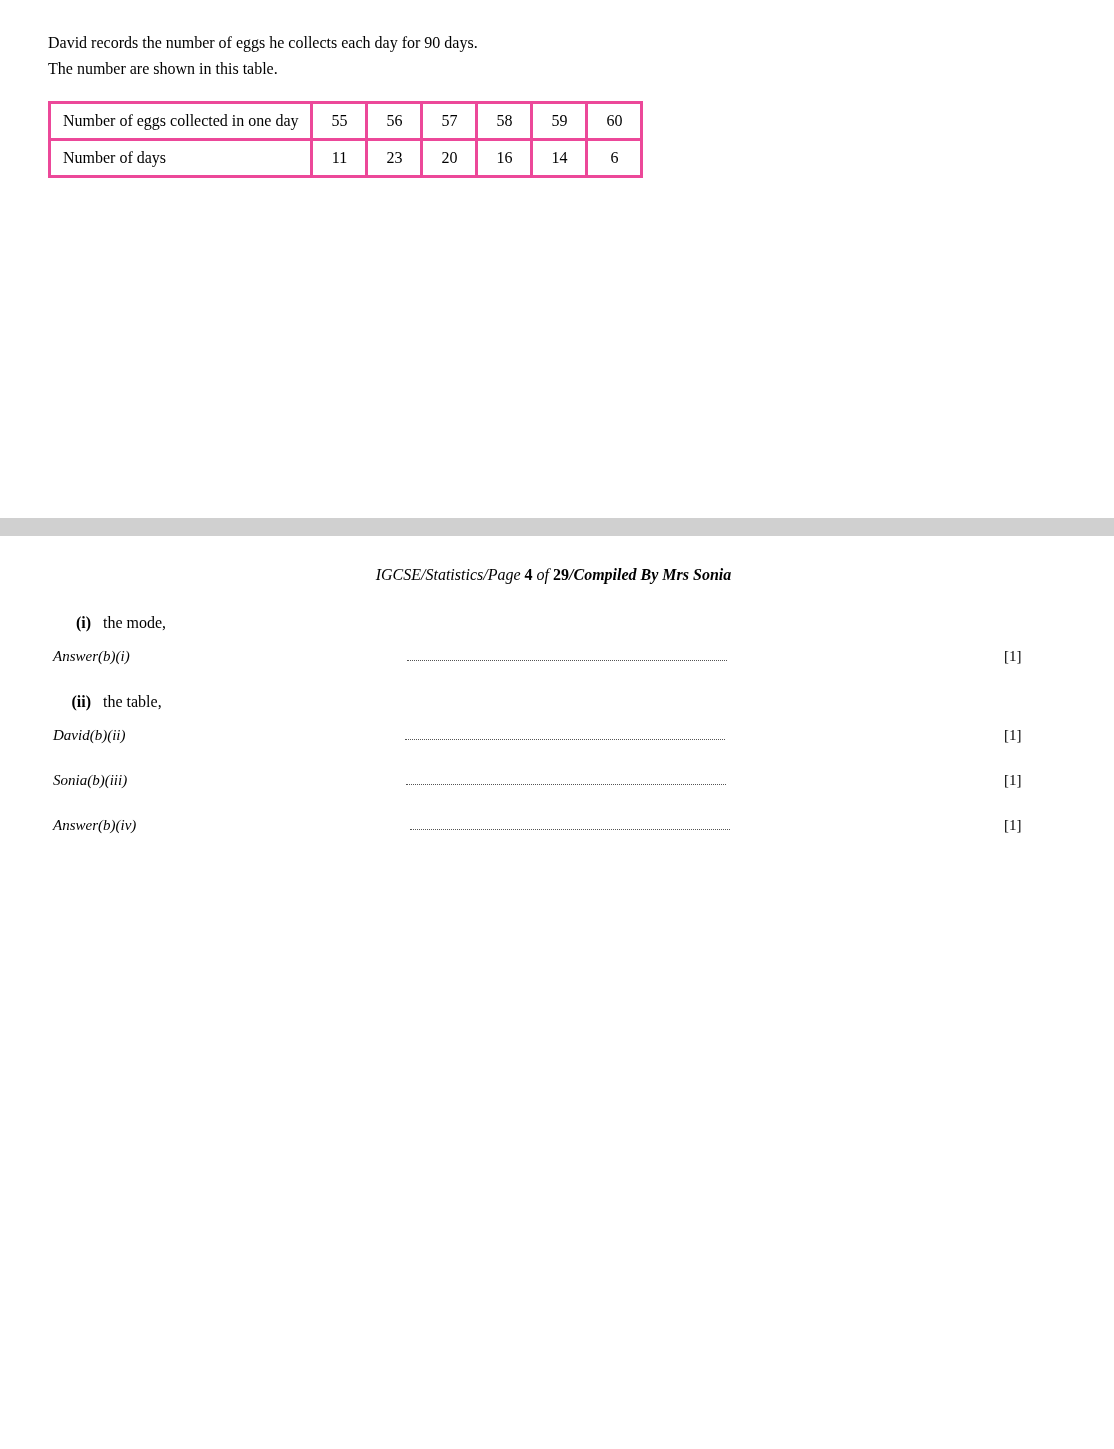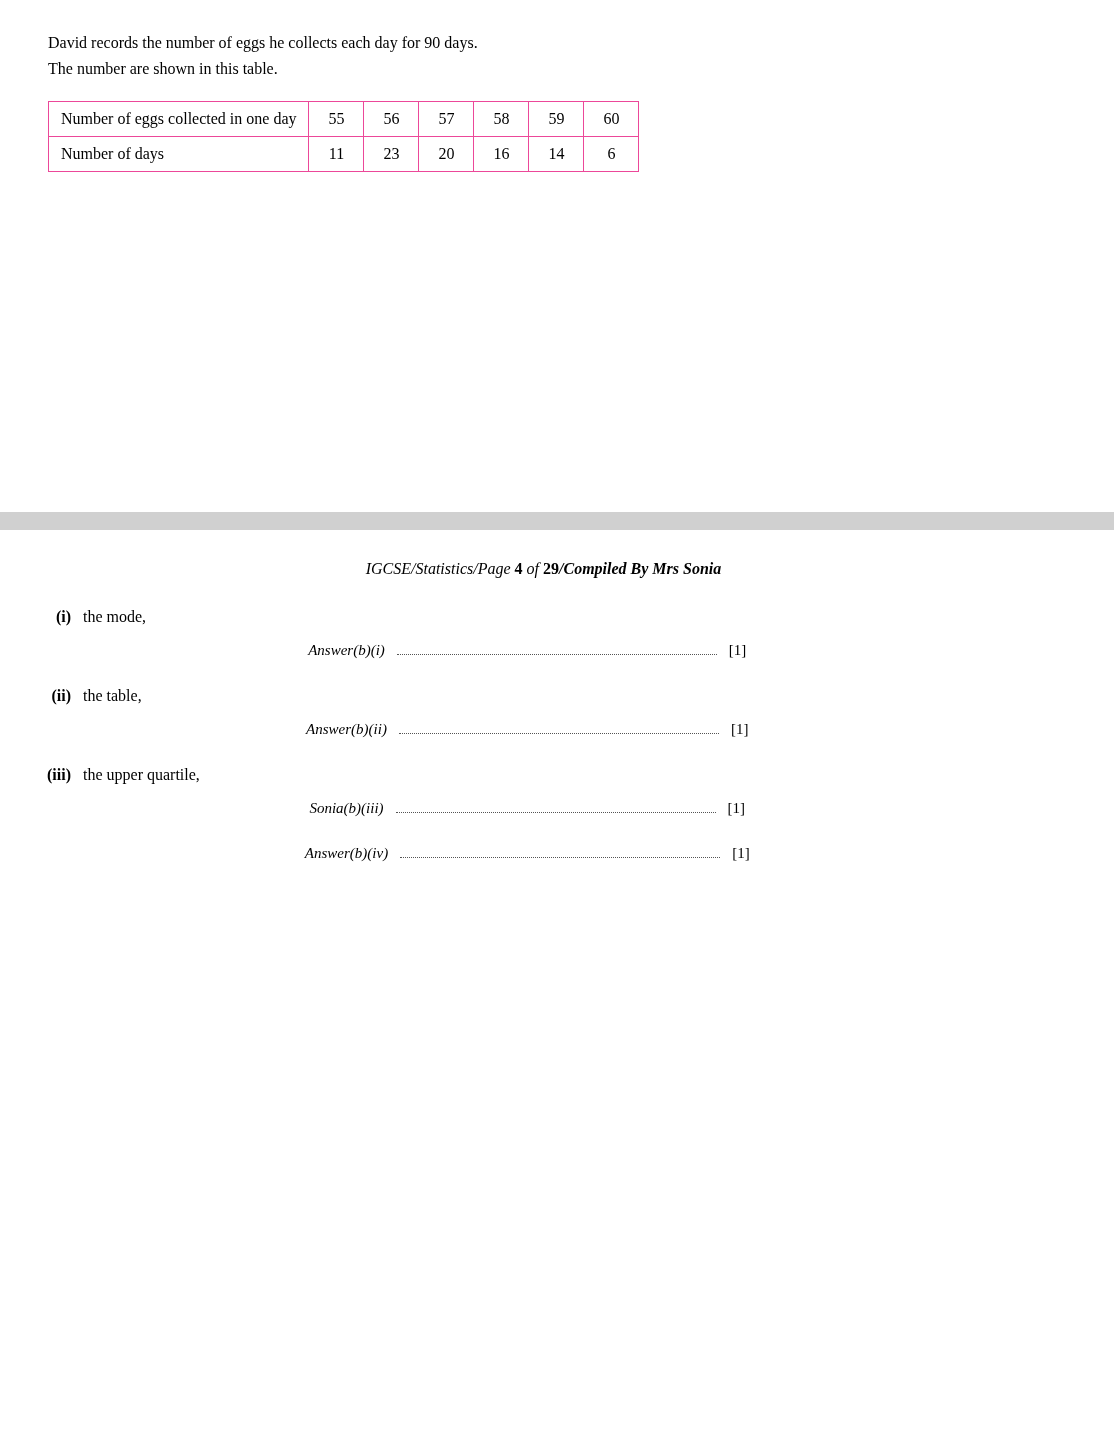--- a/index.html
+++ b/index.html
@@ -25,21 +25,21 @@
       margin-bottom: 20px;
       line-height: 1.6;
     }
 
     .data-table {
       border-collapse: collapse;
       margin-top: 10px;
     }
 
     .data-table td {
-      border: 1px solid #ec4899;
+      border: 3px solid #ec4899;
       padding: 8px 18px;
       text-align: center;
       min-width: 55px;
     }
 
     .data-table td.label-cell {
       text-align: left;
       padding: 8px 12px;
       min-width: 160px;
     }
@@ -50,20 +50,21 @@
 
     .divider-bar {
       background: #d0d0d0;
       height: 18px;
       width: 100%;
       margin: 0;
     }
 
     .page-bottom {
       padding: 30px 60px 30px 33px;
+      margin-left: 20px;
     }
 
     .page-footer-line {
       text-align: center;
       font-style: italic;
       font-size: 16px;
       margin-bottom: 30px;
     }
 
     .page-footer-line strong {
@@ -93,21 +94,21 @@
       text-align: right;
     }
 
     .q-text {
       font-size: 16px;
     }
 
     .answer-line-row {
       display: flex;
       align-items: baseline;
-      justify-content: center;
+      justify-content: space-between;
       gap: 12px;
       padding-right: 20px;
       margin-top: 4px;
     }
 
     .answer-label {
       font-style: italic;
       font-size: 15px;
       white-space: nowrap;
     }
@@ -181,31 +182,27 @@
       <span class="mark-bracket">[1]</span>
     </div>
   </div>
 
   <div class="question-item">
     <div class="question-label">
       <span class="q-num">(ii)</span>
       <span class="q-text">the table,</span>
     </div>
     <div class="answer-line-row">
-      <span class="answer-label"><em><span>Answer(b)(ii)</span></em></span>
-      <div class="dotted-line"></div>
-      <span class="mark-bracket">[1]</span>
-    </div>
-  </div>
-
-  <div class="question-item">
-    <div class="question-label">
-      <span class="q-num">(iii)</span>
-      <span class="q-text">the upper quartile,</span>
-    </div>
+      <span class="answer-label"><em><span>David(b)(ii)</span></em></span>
+      <div class="dotted-line"></div>
+      <span class="mark-bracket">[1]</span>
+    </div>
+  </div>
+
+  <div class="question-item">
     <div class="answer-line-row">
       <span class="answer-label"><em><span>Sonia(b)(iii)</span></em></span>
       <div class="dotted-line"></div>
       <span class="mark-bracket">[1]</span>
     </div>
   </div>
 
   <div class="question-item">
     <div class="answer-line-row">
       <span class="answer-label"><em><span>Answer(b)(iv)</span></em></span>

